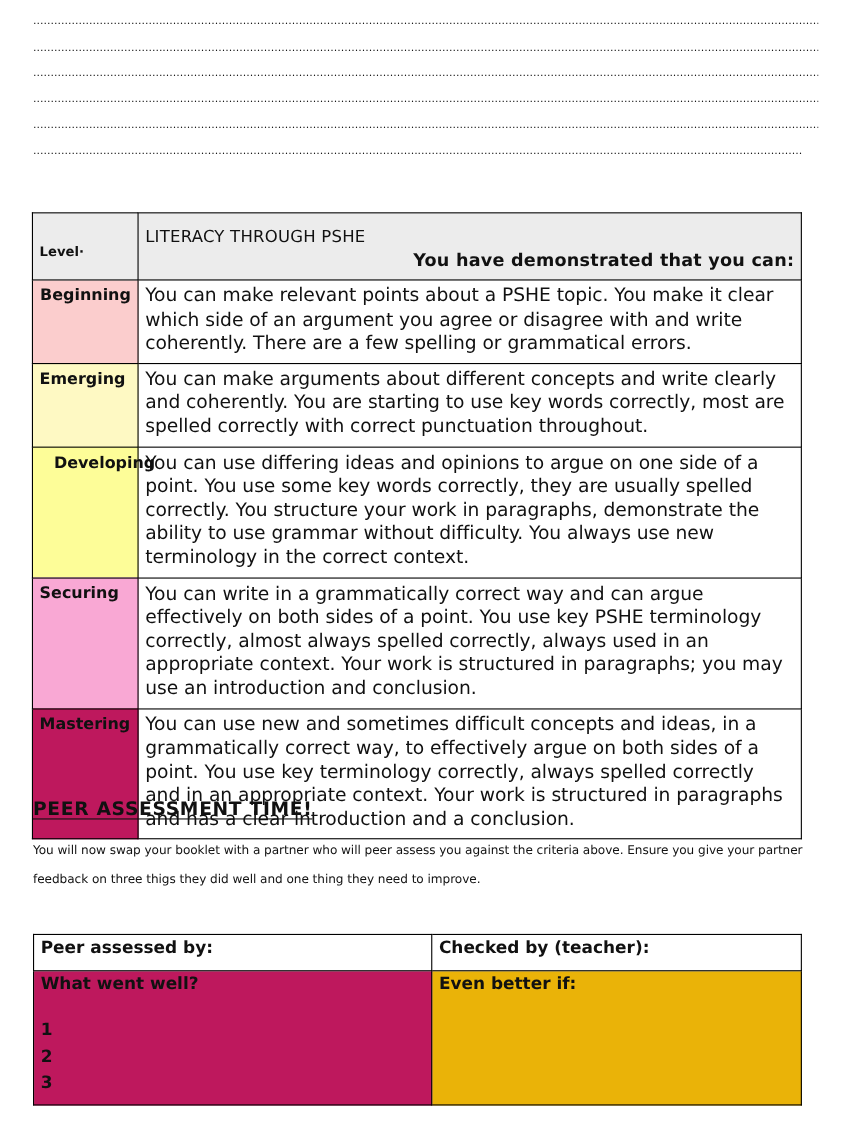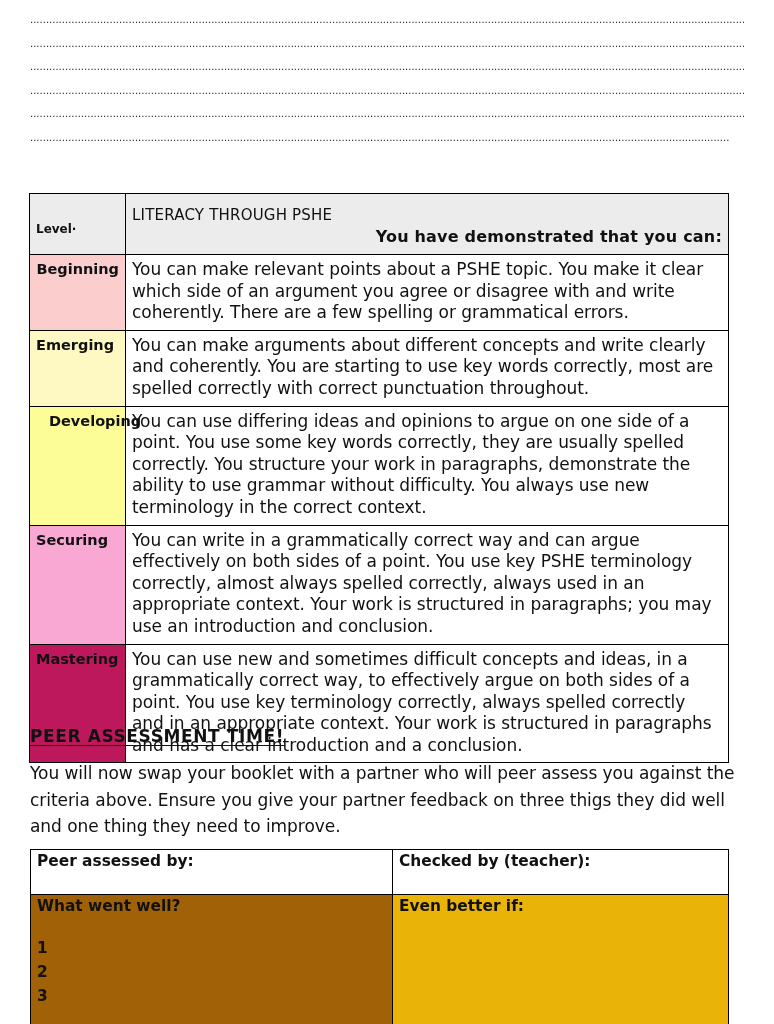--- a/index.html
+++ b/index.html
@@ -107,44 +107,44 @@
     font-weight: bold;
     letter-spacing: 0.6px;
     text-decoration: underline;
     text-underline-offset: 3px;
   }
   .peer-instructions {
     position: absolute;
     left: 30px;
     top: 760px;
     width: 724px;
-    font-size: 17px;
+    font-size: 11px;
     line-height: 26.5px;
     letter-spacing: -0.05px;
   }
 
   
   .peer-table {
     position: absolute;
     left: 30px;
     top: 849px;
     width: 698px;
     border-collapse: collapse;
     table-layout: fixed;
   }
   .peer-table td {
     border: 1.8px solid #000000;
     vertical-align: top;
-    padding: 2px 6px 20px 6px;
+    padding: 2px 6px 8px 6px;
     font-size: 15.4px;
     font-weight: bold;
   }
   .peer-names td { height: 22px; background: #ffffff; }
   .www-cell {
-    background: #a16207;
+    background: #be185d;
     height: 98px;
   }
   .ebi-cell {
     background: #eab308;
     height: 98px;
   }
   .numbers {
     margin-top: 21px;
     line-height: 24px;
     font-weight: bold;

